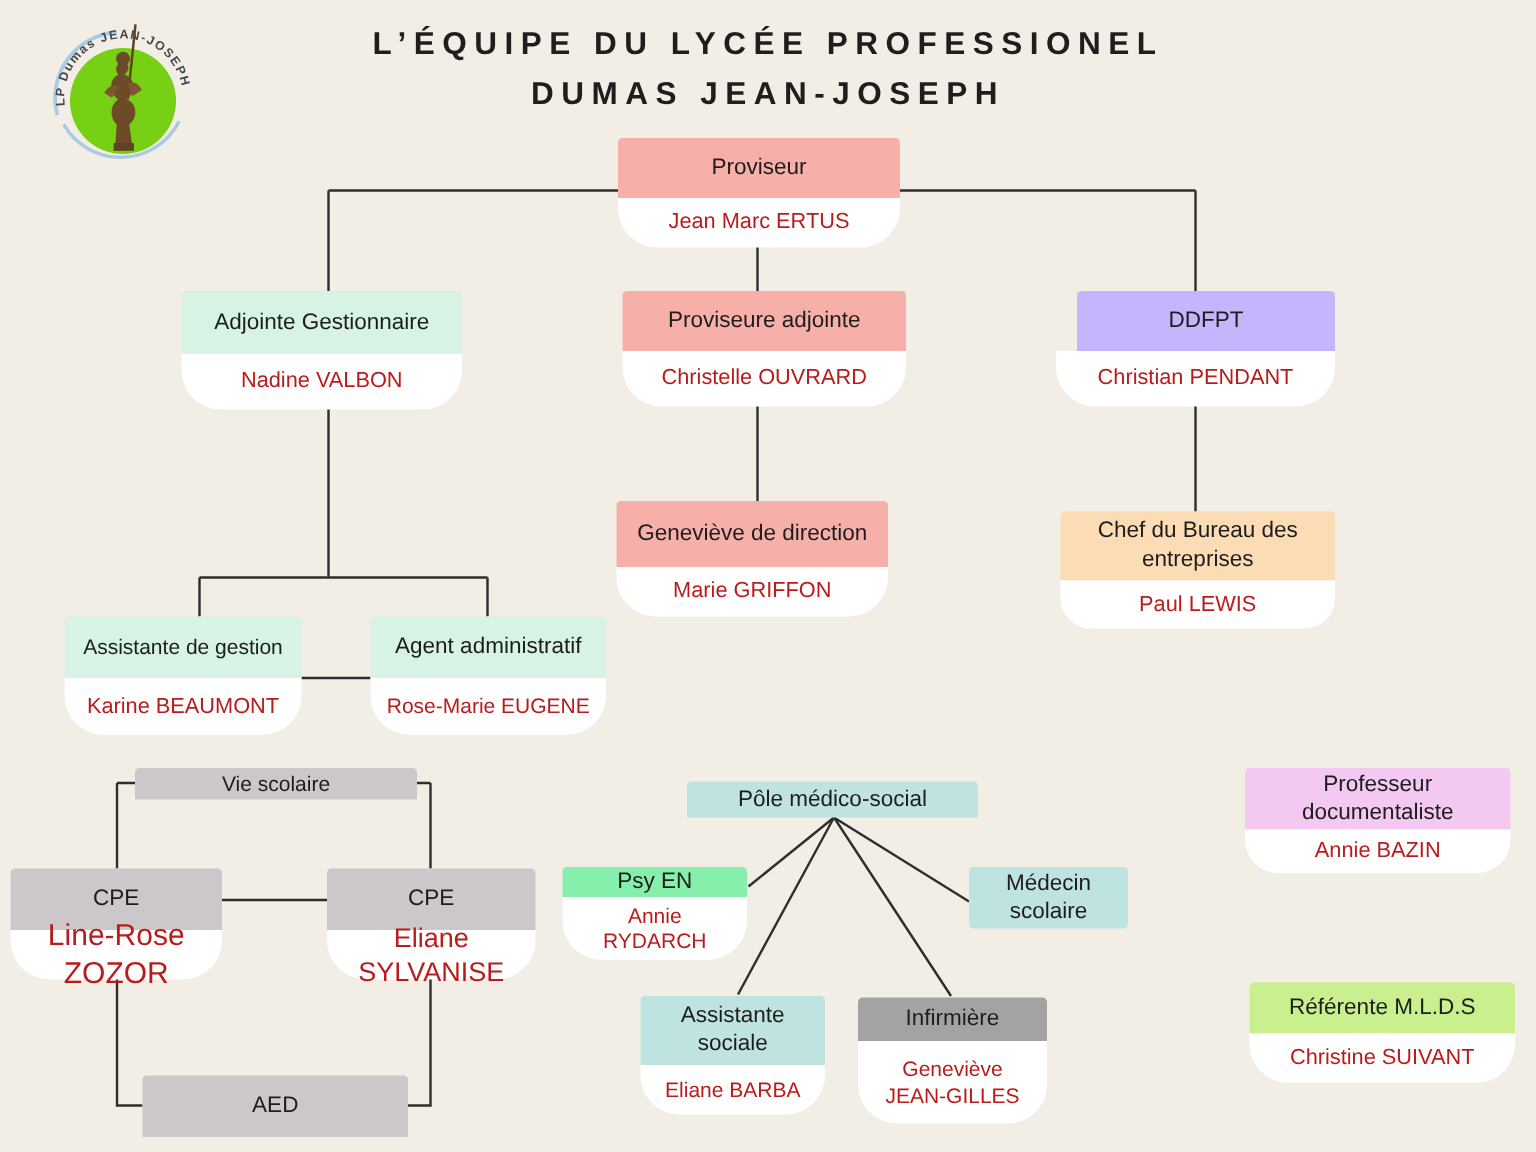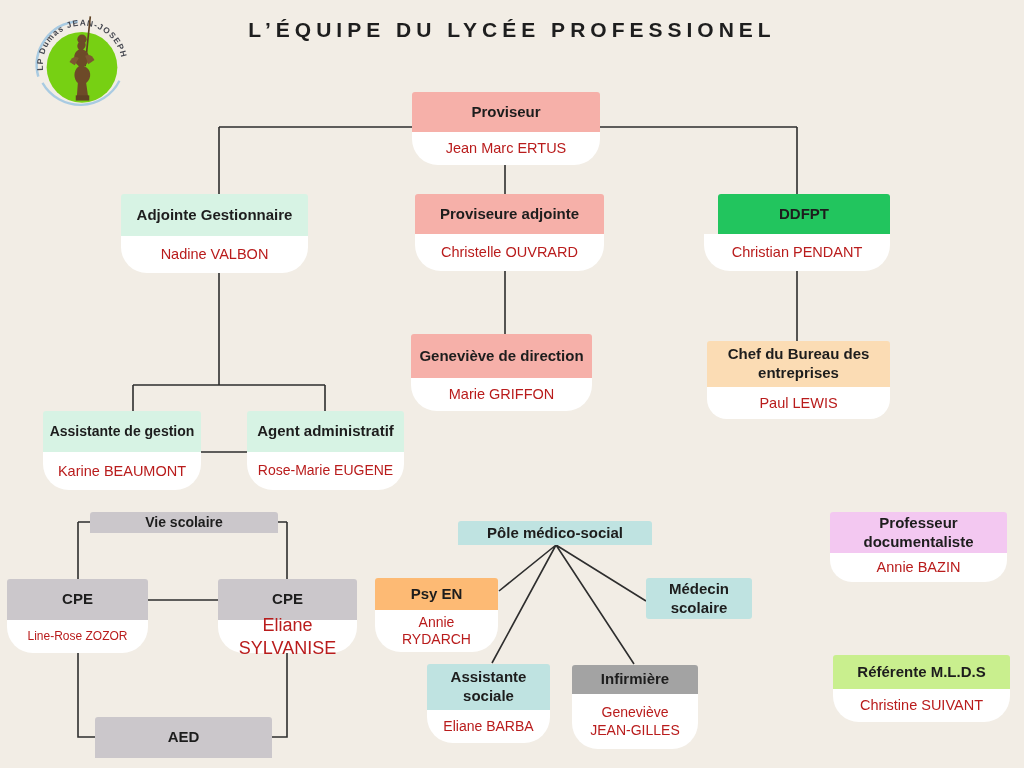--- a/index.html
+++ b/index.html
@@ -9,21 +9,21 @@
   }
   .wires{position:absolute;left:0;top:0;z-index:1;}
   .title{
     position:absolute;left:0;right:0;top:14px;z-index:3;text-align:center;
     font-weight:bold;font-size:21px;letter-spacing:5px;color:#1E1E1E;line-height:1.55;
   }
   .logo{position:absolute;left:30px;top:8px;width:104px;height:104px;z-index:3;}
   .node{position:absolute;z-index:2;text-align:center;}
   .hdr{
     display:flex;align-items:center;justify-content:center;
-    font-weight:bold;font-size:15px;color:#1D1D1D;line-height:1.25;
+    font-weight:normal;font-size:15px;color:#1D1D1D;line-height:1.25;
     border-radius:3px 3px 0 0;padding:0 4px;box-sizing:border-box;
   }
   .nm{
     display:flex;align-items:center;justify-content:center;background:#FFFFFF;
     font-size:14.5px;color:#b91c1c;line-height:1.25;
     border-radius:0 0 26px 26px;padding:0 6px;box-sizing:border-box;
   }
   .nm.narrow{padding:0 14px;}
 </style>
 </head>
@@ -71,39 +71,40 @@
       <circle cx="50" cy="30" r="4.5" fill="#6D4A28"></circle>
       <path d="M45,86 L56,86 L54,72 C60,68 59,58 52,56 C59,52 58,42 51,40 C55,37 54,32 50,32 C46,32 44,37 47,40 C41,43 41,52 47,56 C41,60 42,69 46,72 Z" fill="#6D4A28"></path>
       <path d="M47,48 C43,46 40,48 38,52 L43,55 Z" fill="#7D5731"></path>
       <path d="M53,46 C57,44 60,46 62,50 L56,54 Z" fill="#7D5731"></path>
       <rect x="44" y="84" width="13" height="5" fill="#5F4123"></rect>
     </g>
   </svg>
 
   <div class="title">
     <div>L’ÉQUIPE DU LYCÉE PROFESSIONEL</div>
+    <div>DUMAS JEAN-JOSEPH</div>
   </div>
 
   <div class="node" style="left:412px;top:92px;width:188px">
     <div class="hdr" style="height: 40px; background: rgb(246, 176, 169);">Proviseur</div>
     <div class="nm" style="height:33px">Jean Marc ERTUS</div>
   </div>
 
   <div class="node" style="left:121px;top:194px;width:187px">
     <div class="hdr" style="height: 42px; background: rgb(215, 243, 228);">Adjointe Gestionnaire</div>
     <div class="nm" style="height:37px">Nadine VALBON</div>
   </div>
 
   <div class="node" style="left:415px;top:194px;width:189px">
     <div class="hdr" style="height: 40px; background: rgb(246, 176, 169);">Proviseure adjointe</div>
     <div class="nm" style="height:37px">Christelle OUVRARD</div>
   </div>
 
   <div class="node" style="left:704px;top:194px;width:186px">
-    <div class="hdr" style="height: 40px; background: #22c55e; margin-left: 14px;">DDFPT</div>
+    <div class="hdr" style="height: 40px; background: #c4b5fd; margin-left: 14px;">DDFPT</div>
     <div class="nm" style="height:37px">Christian PENDANT</div>
   </div>
 
   <div class="node" style="left:411px;top:334px;width:181px">
     <div class="hdr" style="height: 44px; background: rgb(246, 176, 169);">Geneviève de direction</div>
     <div class="nm" style="height:33px">Marie GRIFFON</div>
   </div>
 
   <div class="node" style="left:707px;top:341px;width:183px">
     <div class="hdr" style="height: 46px; background: rgb(251, 220, 180);">Chef du Bureau des entreprises</div>
@@ -119,38 +120,38 @@
     <div class="hdr" style="height: 41px; font-size: 14px; background: rgb(215, 243, 228);">Assistante de gestion</div>
     <div class="nm" style="height:38px">Karine BEAUMONT</div>
   </div>
 
   <div class="node" style="left:90px;top:512px;width:188px">
     <div class="hdr" style="height: 21px; font-size: 14px; background: rgb(203, 199, 203);">Vie scolaire</div>
   </div>
 
   <div class="node" style="left:7px;top:579px;width:141px">
     <div class="hdr" style="height: 41px; background: rgb(203, 199, 203);">CPE</div>
-    <div class="nm" style="height:33px;font-size:12px">Line-Rose ZOZOR</div>
+    <div class="nm" style="height:33px;font-size:20px">Line-Rose ZOZOR</div>
   </div>
 
   <div class="node" style="left:218px;top:579px;width:139px">
     <div class="hdr" style="height: 41px; background: rgb(203, 199, 203);">CPE</div>
     <div class="nm" style="height:33px;font-size:18px">Eliane SYLVANISE</div>
   </div>
 
   <div class="node" style="left:95px;top:717px;width:177px">
     <div class="hdr" style="height: 41px; background: rgb(203, 199, 203);">AED</div>
   </div>
 
   <div class="node" style="left:458px;top:521px;width:194px">
     <div class="hdr" style="height: 24px; background: rgb(191, 227, 225);">Pôle médico-social</div>
   </div>
 
   <div class="node" style="left:375px;top:578px;width:123px">
-    <div class="hdr" style="height: 32px; background: #fdba74;">Psy EN</div>
+    <div class="hdr" style="height: 20px; background: #86efac;">Psy EN</div>
     <div class="nm narrow" style="height:42px;font-size:14px">Annie RYDARCH</div>
   </div>
 
   <div class="node" style="left:646px;top:578px;width:106px">
     <div class="hdr" style="height: 41px; border-radius: 3px; background: rgb(191, 227, 225);">Médecin scolaire</div>
   </div>
 
   <div class="node" style="left:427px;top:664px;width:123px">
     <div class="hdr" style="height: 46px; background: rgb(191, 227, 225);">Assistante sociale</div>
     <div class="nm" style="height:33px;font-size:14px">Eliane BARBA</div>

